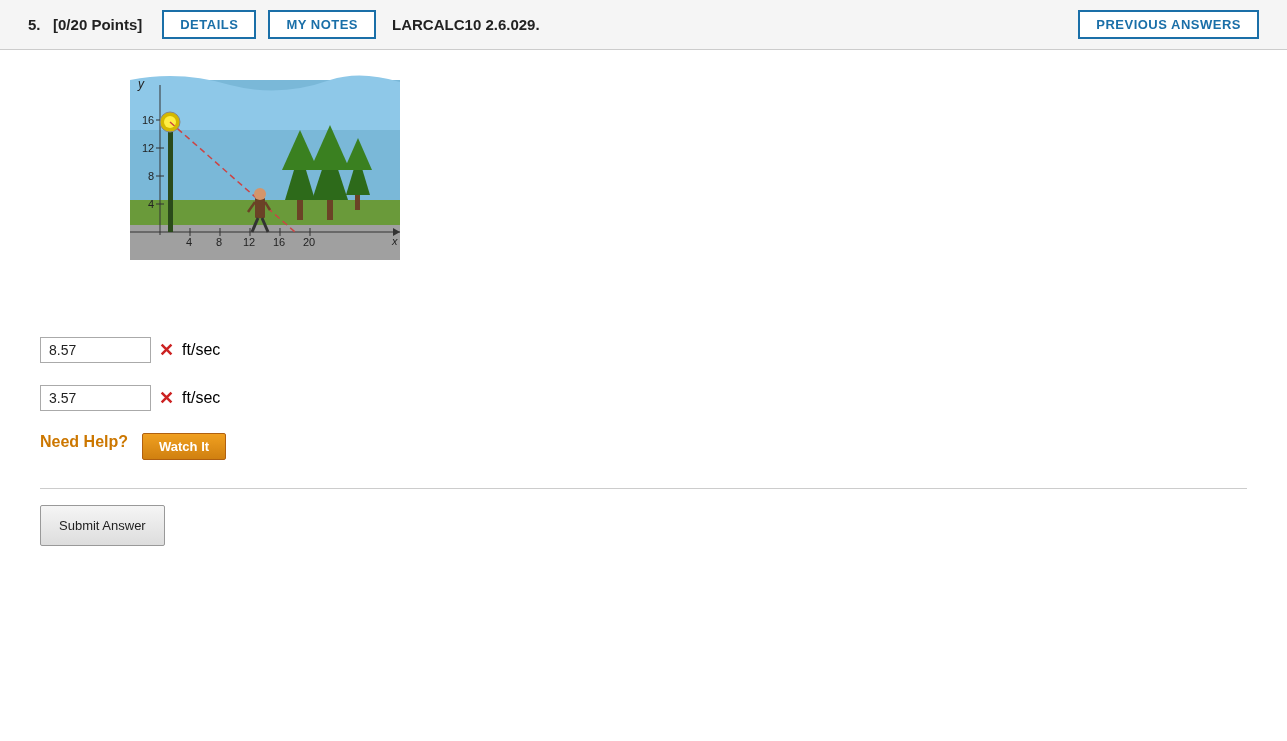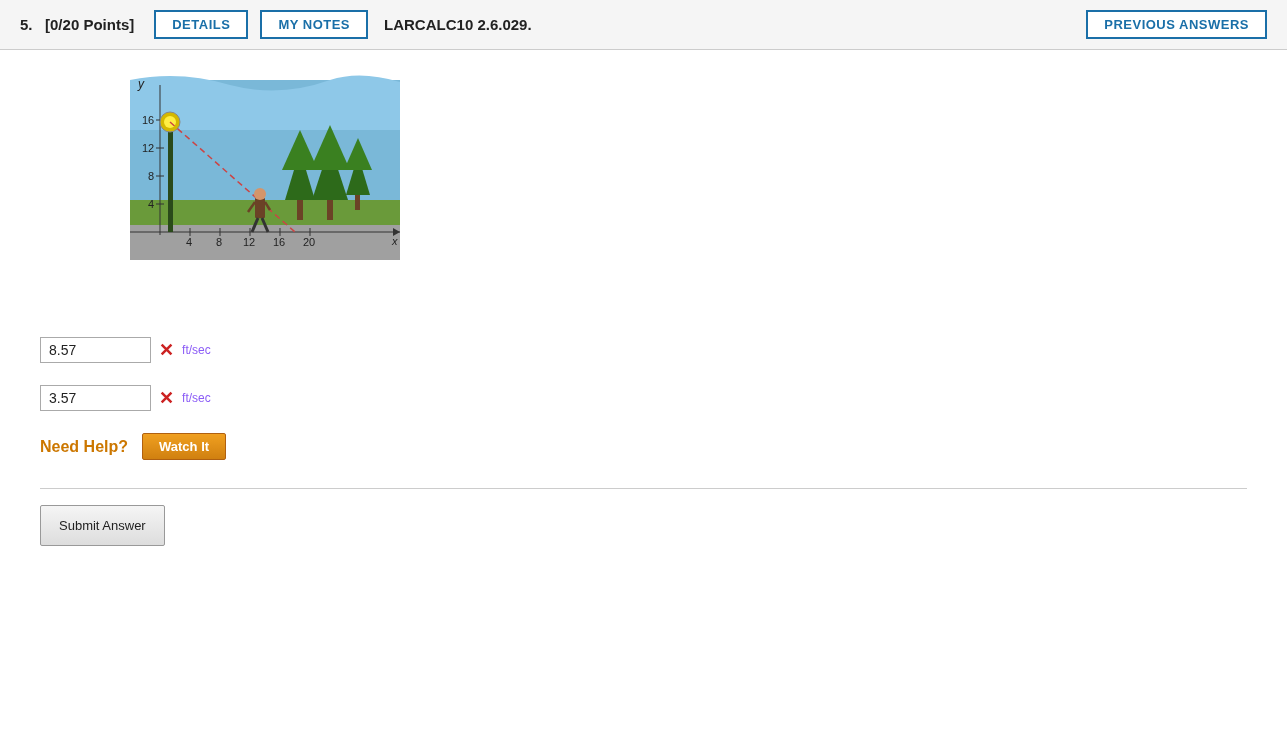--- a/index.html
+++ b/index.html
@@ -12,21 +12,21 @@
     .page-wrapper {
       background: #fff;
       max-width: 1287px;
       min-height: 741px;
       margin: 0 auto;
     }
     
     .header-bar {
       display: flex;
       align-items: center;
-      padding: 10px 20px;
+      padding: 10px 28px;
       background: #f5f5f5;
       border-bottom: 1px solid #ccc;
       gap: 12px;
     }
     .question-label {
       font-weight: bold;
       font-size: 15px;
       margin-right: 8px;
       white-space: nowrap;
     }
@@ -97,28 +97,28 @@
       font-size: 14px;
       width: 111px;
       color: #222;
     }
     .wrong-icon {
       color: #cc2222;
       font-size: 18px;
       font-weight: bold;
     }
     .unit-label {
-      font-size: 12px;
-      color: #8b5cf6;
+      font-size: 16px;
+      color: #000000;
     }
 
     
     .need-help-row {
       display: flex;
-      align-items: center;
+      align-items: flex-start;
       gap: 14px;
       margin-top: 18px;
       margin-bottom: 28px;
     }
     .need-help-label {
       color: #cc7700;
       font-weight: bold;
       font-size: 16px;
     }
     .watch-it-btn {

